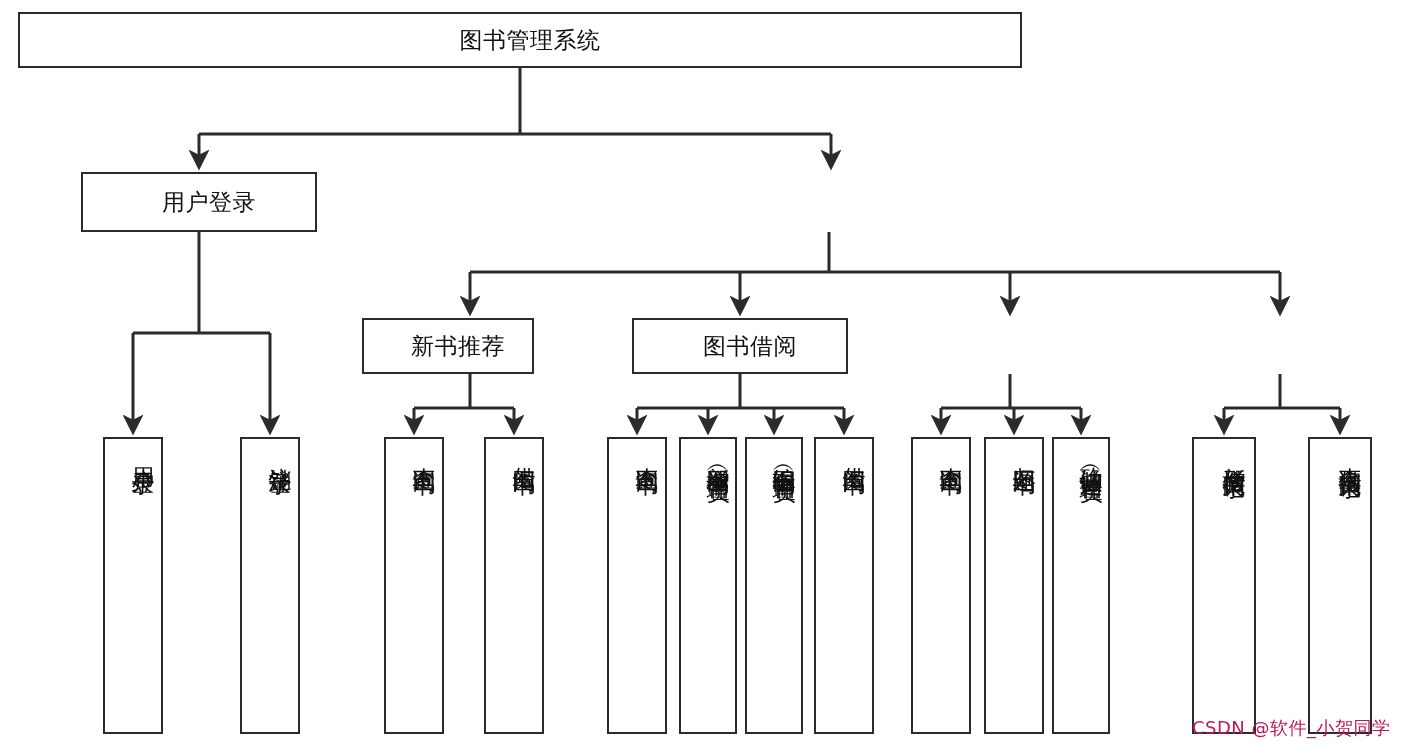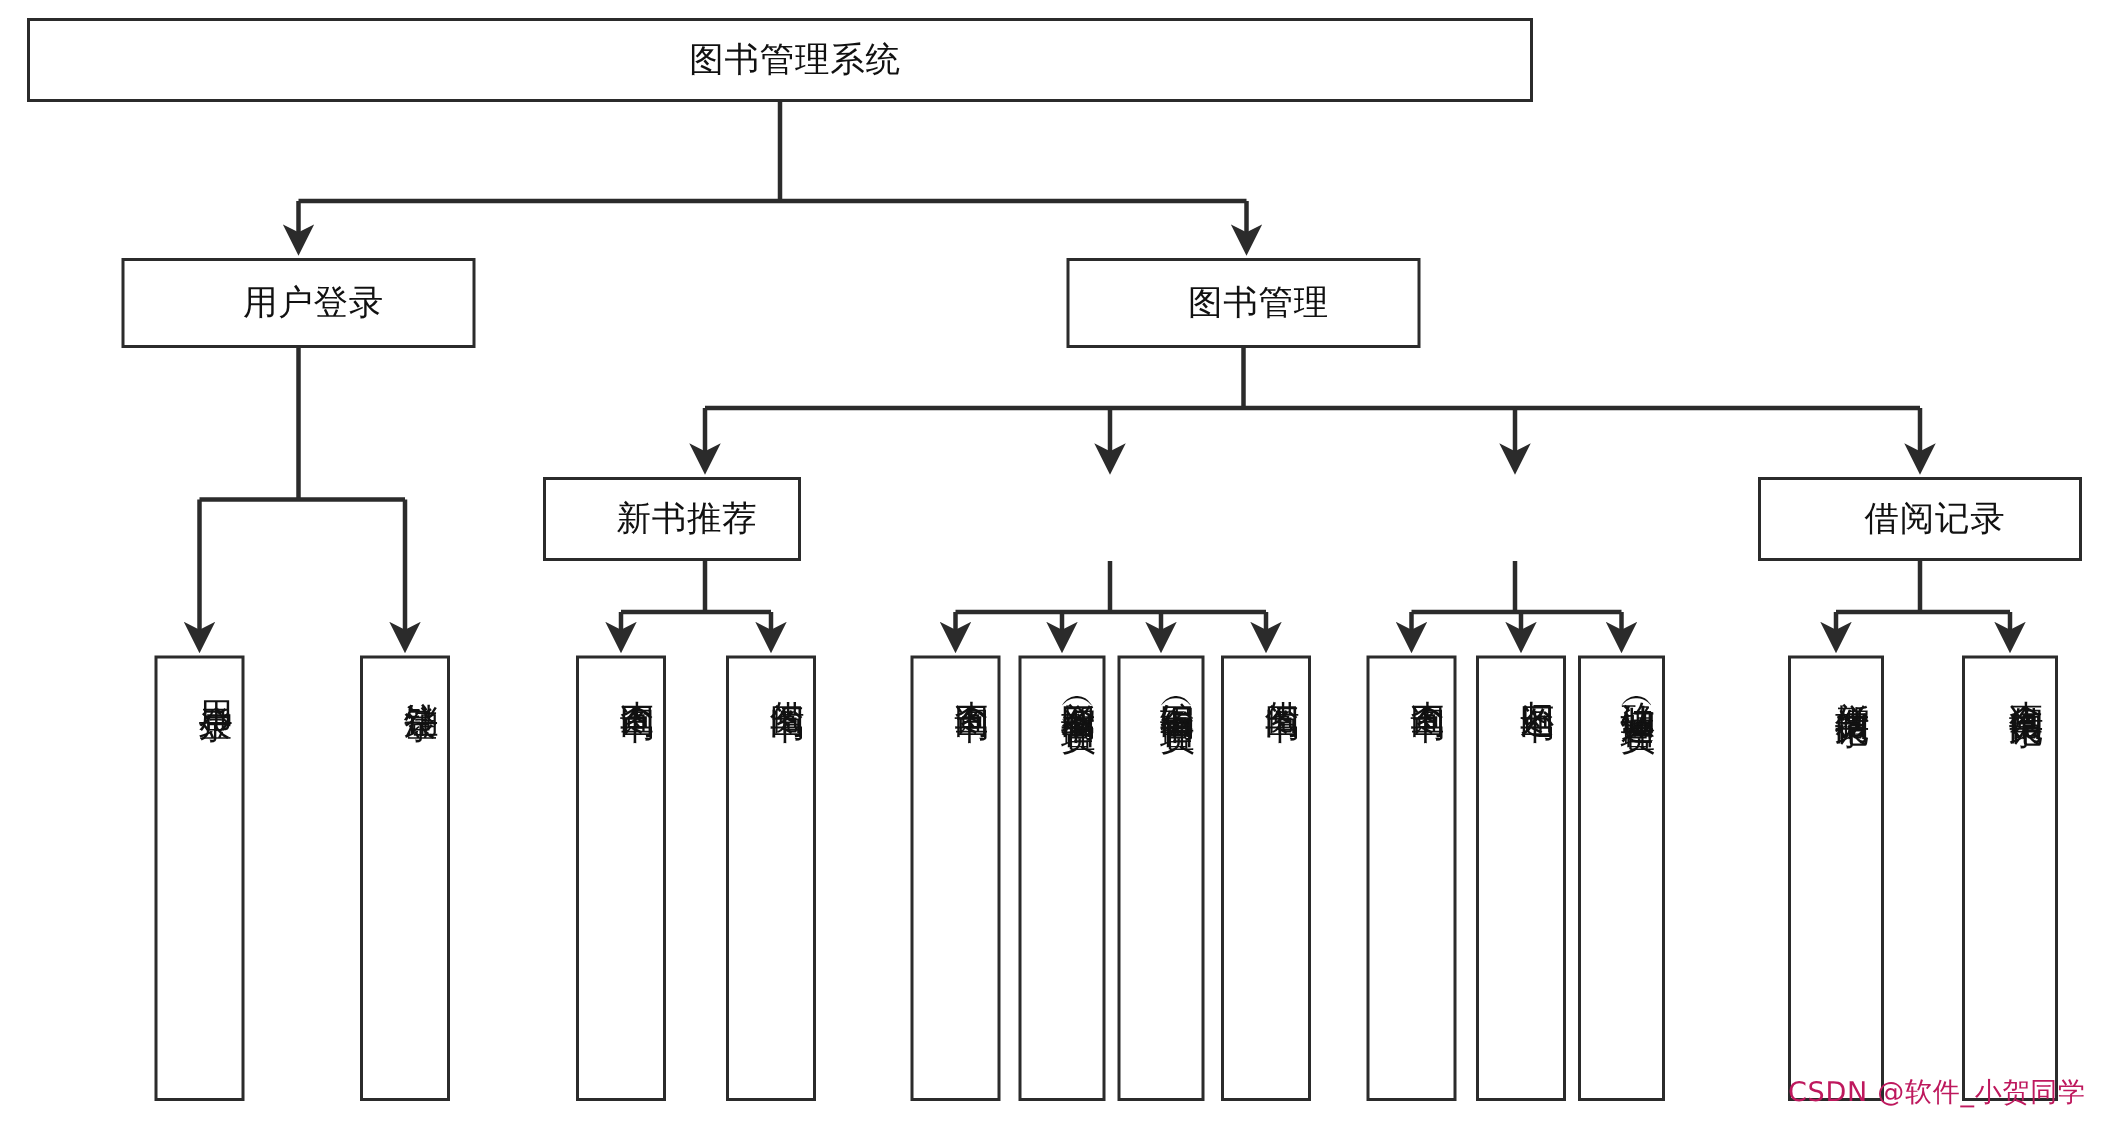--- a/index.html
+++ b/index.html
@@ -134,29 +134,26 @@
     </g>
   </svg>
 
   <div class="node" style="left:18px; top:12px; width:1004px; height:56px;">
     <span class="node-label">图书管理系统</span>
   </div>
 
   <div class="node" style="left:81px; top:172px; width:236px; height:60px;">
     <span class="node-label">用户登录</span>
   </div>
-  <div class="node" style="left:711px; top:172px; width:236px; height:60px;">
-    <span class="node-label">图书管理</span>
-  </div>
 
   <div class="node" style="left:362px; top:318px; width:172px; height:56px;">
     <span class="node-label">新书推荐</span>
   </div>
-  <div class="node" style="left:1172px; top:318px; width:216px; height:56px;">
-    <span class="node-label">借阅记录</span>
+  <div class="node" style="left:632px; top:318px; width:216px; height:56px;">
+    <span class="node-label">图书借阅</span>
   </div>
 
   <div class="node leaf" style="left:103px; top:437px; width:60px; height:297px;">
     <span class="node-label">用户登录</span>
   </div>
   <div class="node leaf" style="left:240px; top:437px; width:60px; height:297px;">
     <span class="node-label">注销登录</span>
   </div>
 
   <div class="node leaf" style="left:384px; top:437px; width:60px; height:297px;">

